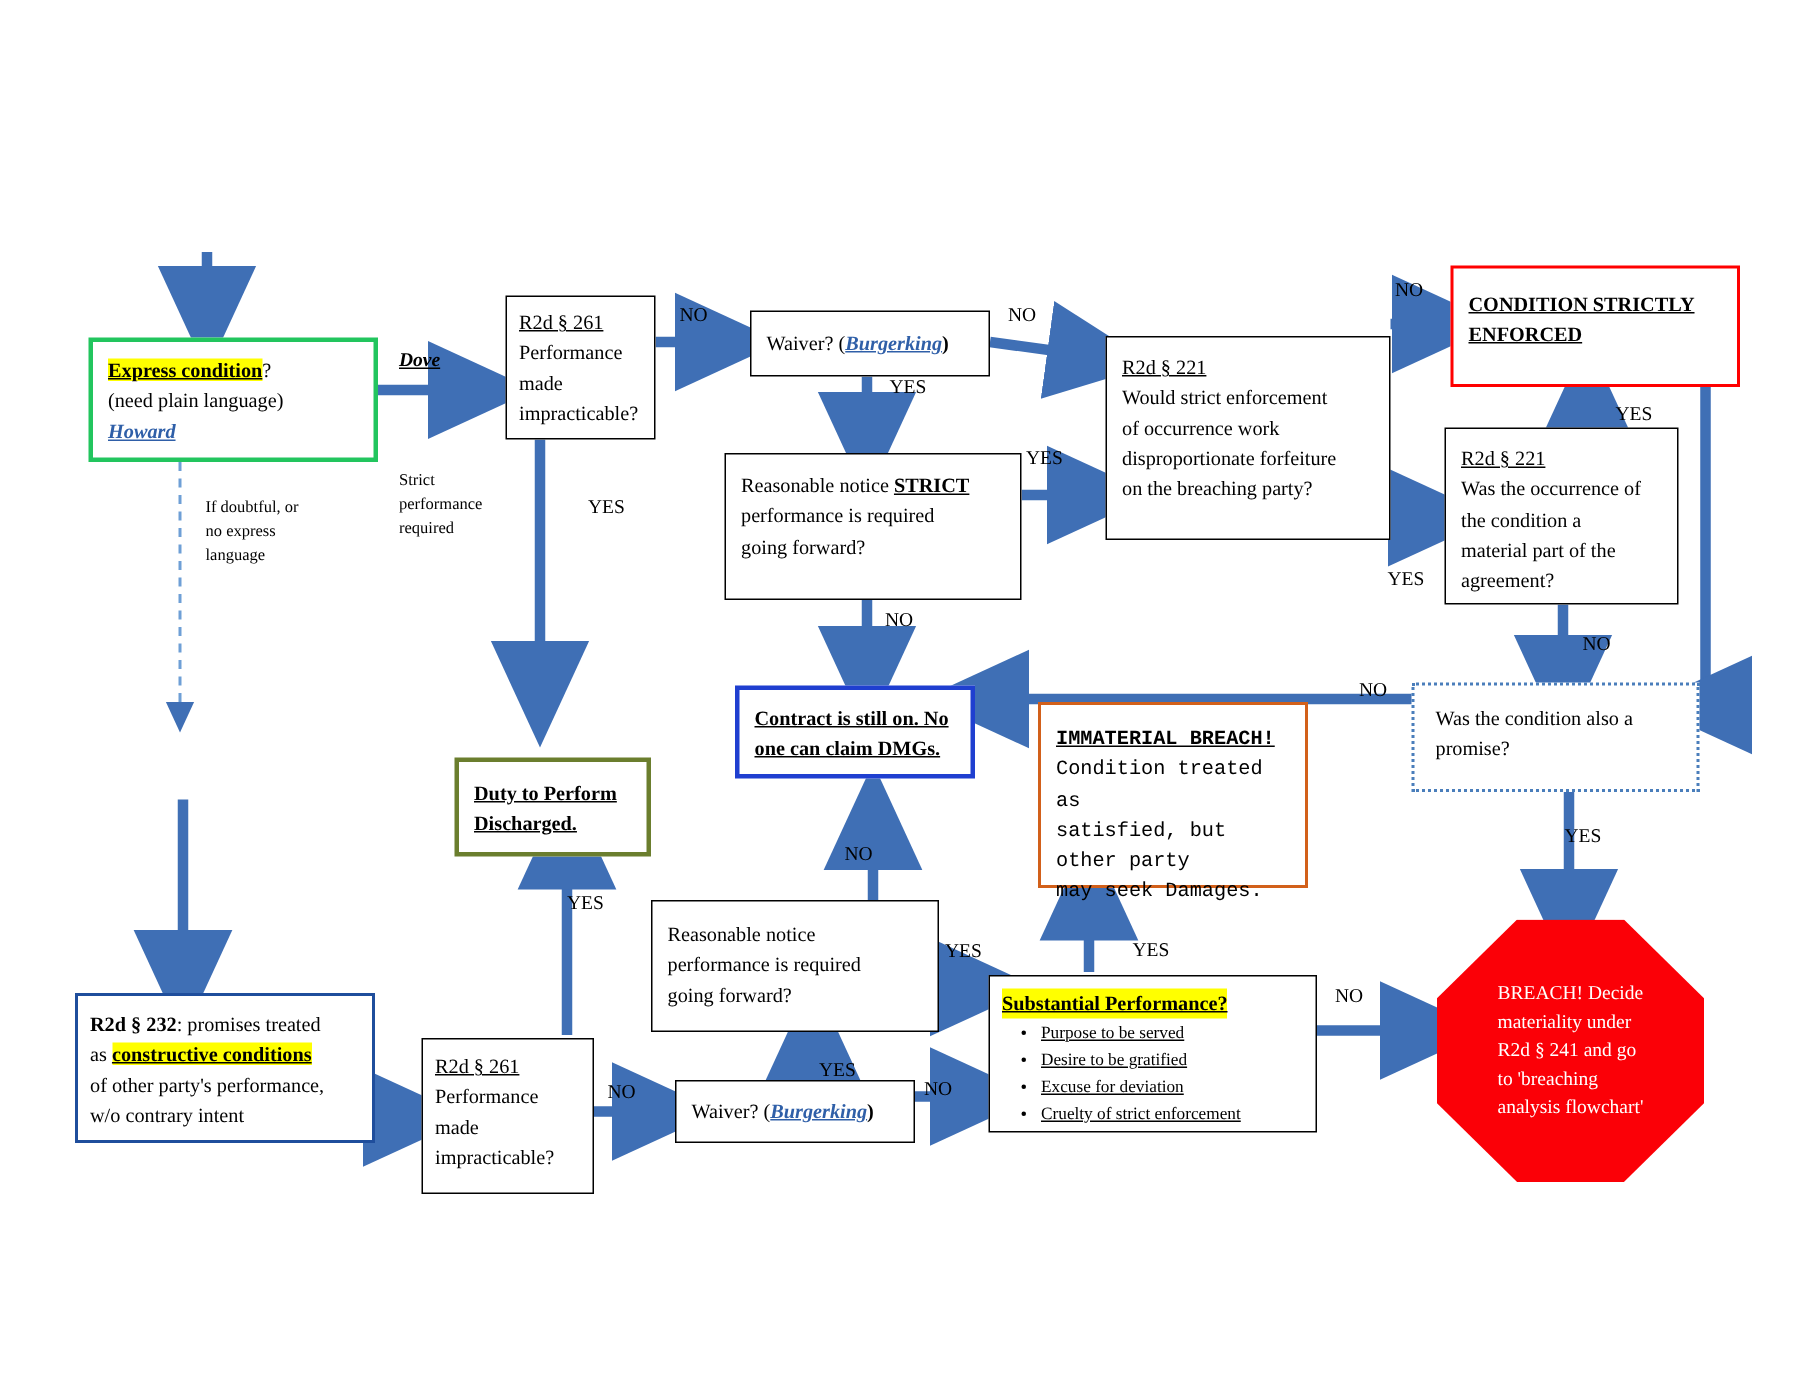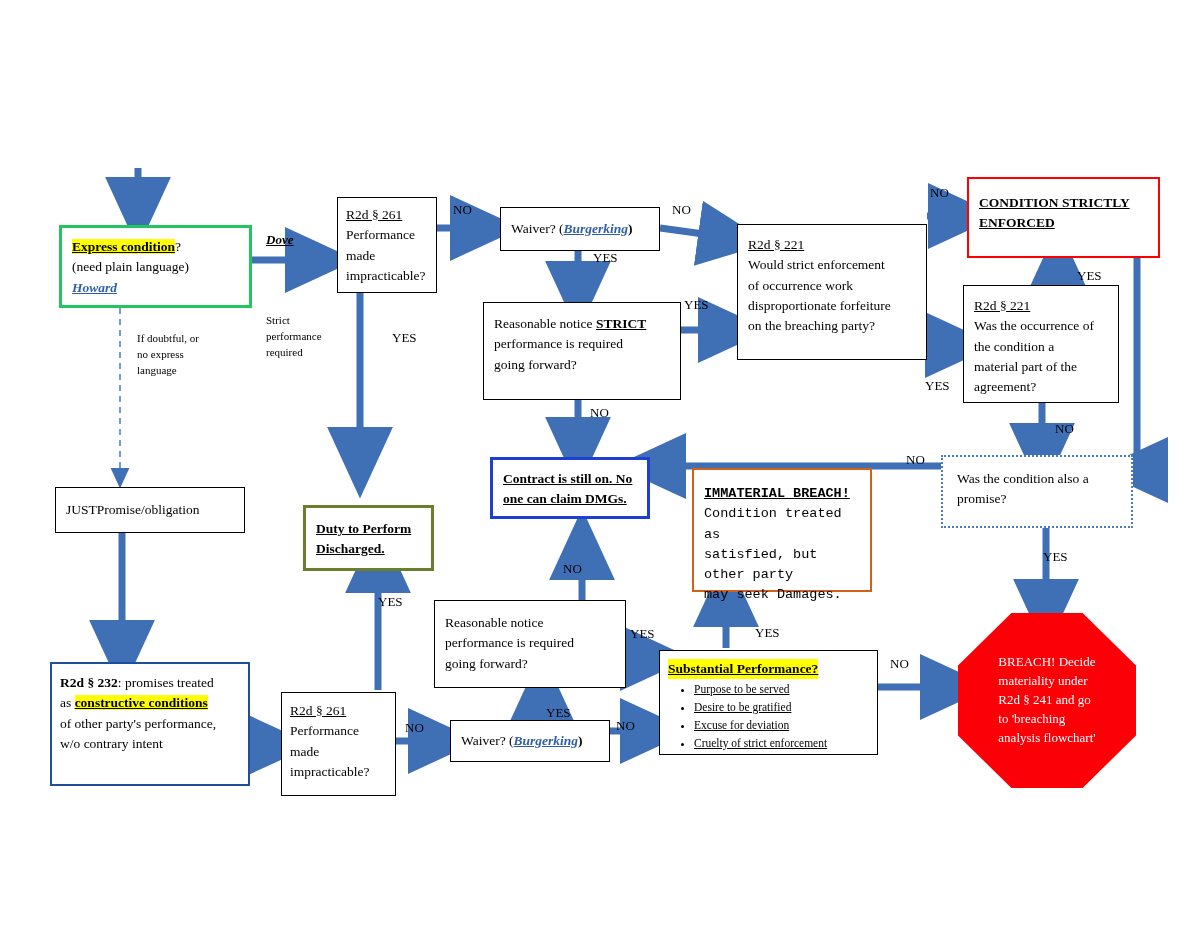--- a/index.html
+++ b/index.html
@@ -207,25 +207,22 @@
   <div class="node bluebox" style="left:490px; top:457px; width:160px; height:62px; padding-top:9px;">
     <div class="b u">Contract is still on.  No</div>
     <div class="b u">one can claim DMGs.</div>
   </div>
 
   <div class="node olivebox" style="left:303px; top:477px; width:131px; height:66px; padding-top:11px;">
     <div class="b u">Duty to Perform</div>
     <div class="b u" style="display:inline-block;">Discharged.</div>
   </div>
 
-  <div class="node blackbox" style="left:55px; top:487px; width:190px; height:46px; display:flex; align-items:center;">
-    <span>JUSTPromise/obligation</span>
-  </div>
-
-  <div class="node navybox" style="left:50px; top:662px; width:200px; height:124px; padding:9px 8px;">
+
+  <div class="node navybox" style="left:50px; top:662px; width:200px; height:100px; padding:9px 8px;">
     <div>
       <span class="b">R2d § 232</span><span>: promises treated</span>
     </div>
     <div>
       <span>as </span><span class="hl b u">constructive conditions</span>
     </div>
     <div>of other party's performance,</div>
     <div>w/o  contrary intent</div>
   </div>
 

